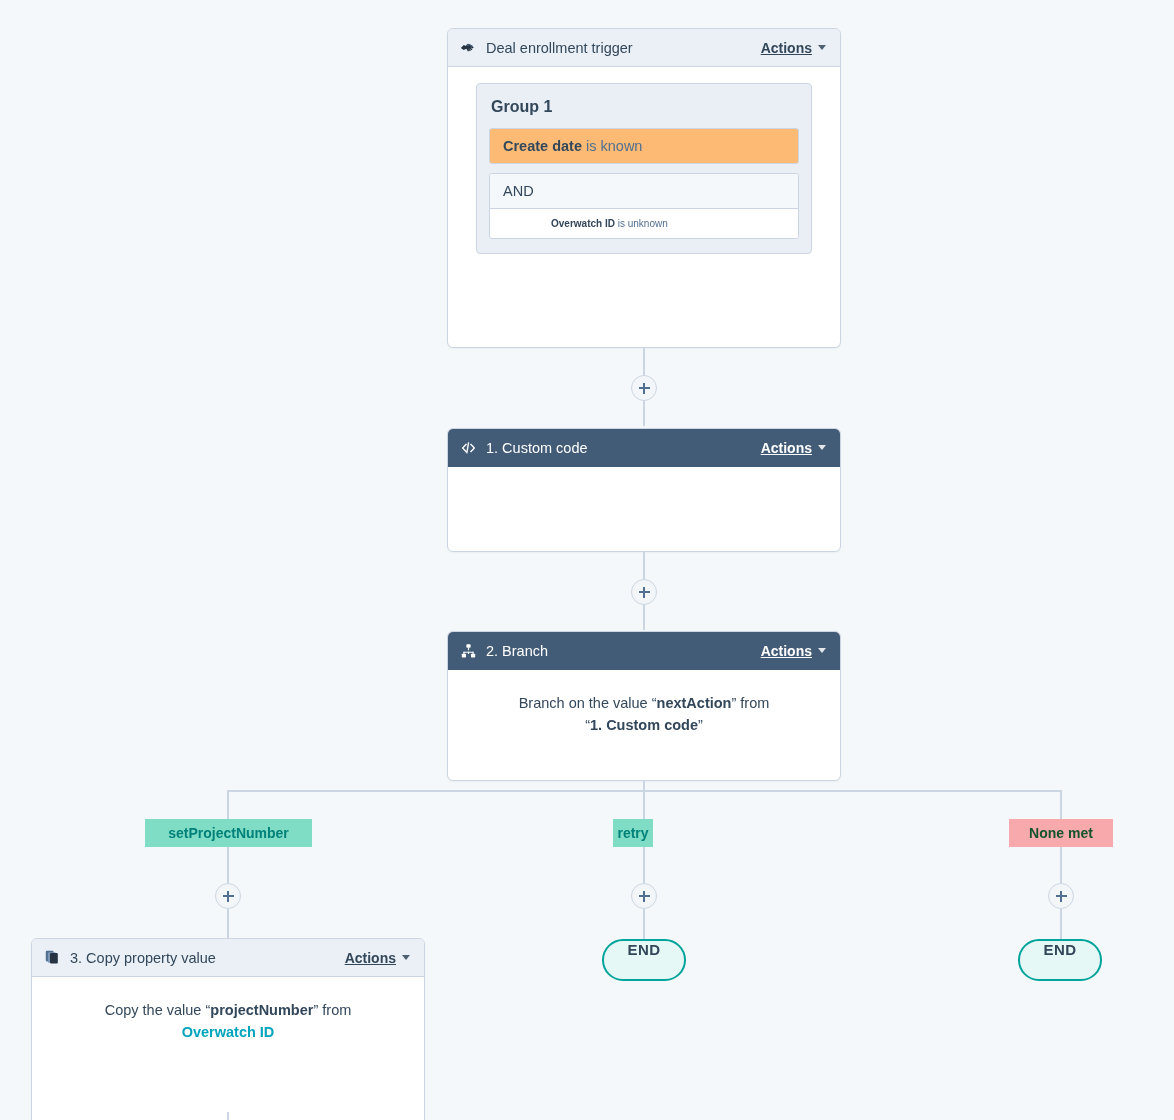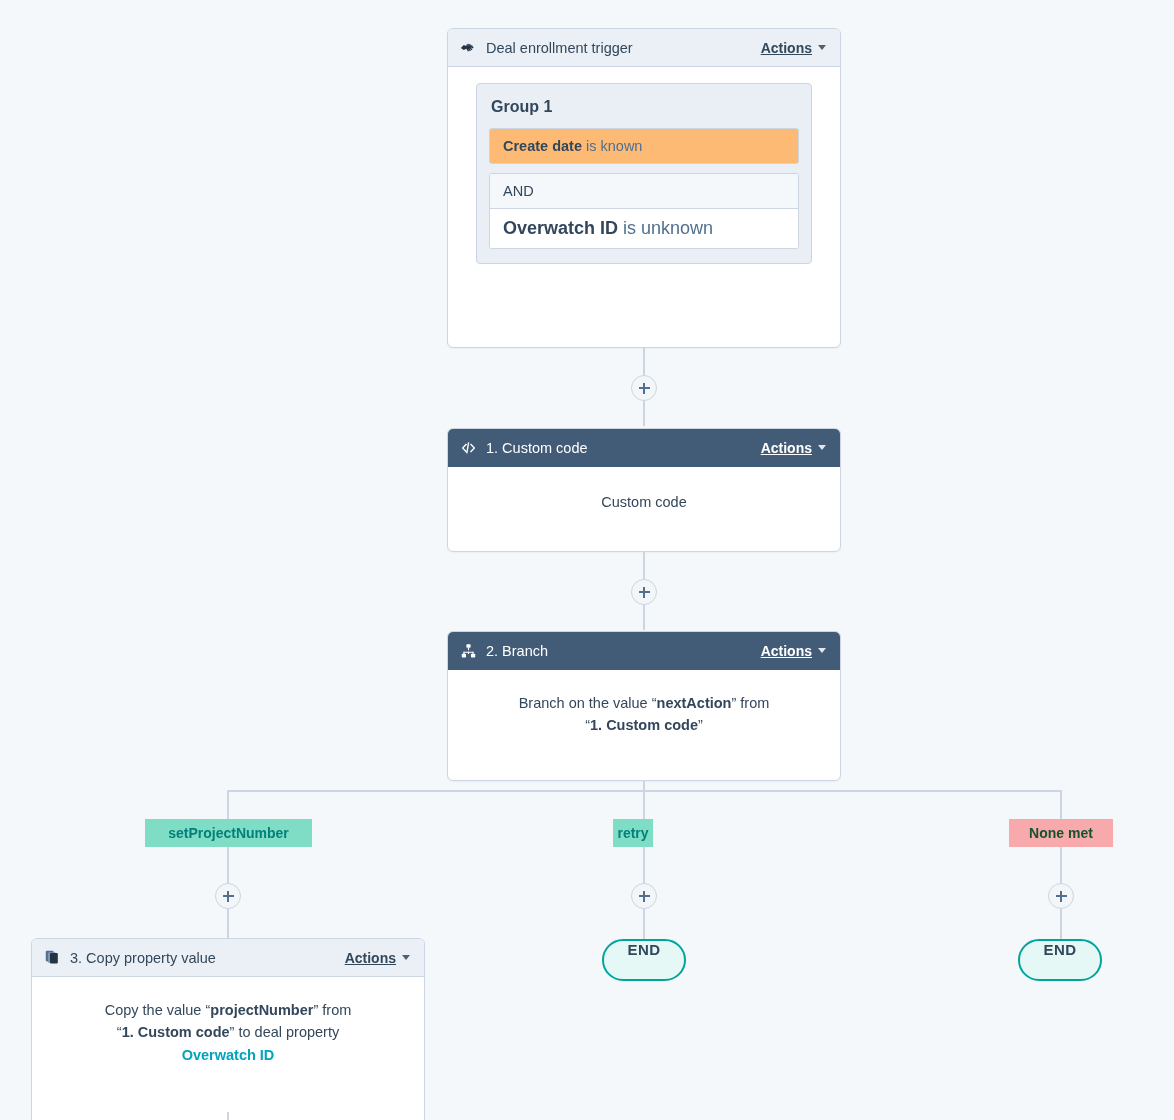--- a/index.html
+++ b/index.html
@@ -169,22 +169,23 @@
   .and-row {
     background: #f5f8fa;
     border-bottom: 1px solid #cbd6e2;
     padding: 9px 13px;
     font-size: 14.5px;
     color: #33475b;
   }
   .cond-row {
     background: #ffffff;
     padding: 9px 13px;
-    font-size: 18px;
+    font-size: 10px;
     color: #516f90;
+    margin-left: 48px;
   }
   .cond-row b { color: #33475b; font-weight: bold; }
 
   
   .branch-label {
     position: absolute;
     height: 28px;
     display: flex;
     align-items: center;
     justify-content: center;
@@ -266,23 +267,20 @@
             <path fill="#ffffff" d="M15.6 5.6l5.6 6a.6.6 0 010 .8l-5.6 6-1.5-1.4 4.9-5-4.9-5z"></path>
             <path fill="#ffffff" d="M13.1 4.2l-2.6 15.6-1.9-.32L11.2 3.9z"></path>
           </svg>
         </span>
         <span>1. Custom code</span>
       </span>
       <span class="actions">
         <span class="lbl">Actions</span>
         <span class="caret"></span>
       </span>
-    </div>
-    <div class="node-body" style="padding-top:24px;">
-      <span>Custom code</span>
     </div>
   </div>
 
   <div class="vline" style="left:643px; top:552px; height:78px;"></div>
   <div class="plus-btn" style="left:631px; top:579px;"></div>
 
   <div class="node" style="left:447px; top:631px; width:394px; height:150px;">
     <div class="node-header dark">
       <span class="title">
         <span class="node-icon">
@@ -354,23 +352,20 @@
       <span class="actions">
         <span class="lbl">Actions</span>
         <span class="caret"></span>
       </span>
     </div>
     <div class="node-body" style="padding-top:22px;">
       <div>
         <span>Copy the value “</span><b>projectNumber</b><span>” from</span>
       </div>
       <div>
-        <span>“</span><b>1. Custom code</b><span>” to deal property</span>
-      </div>
-      <div>
         <span class="teal-link">Overwatch ID</span>
       </div>
     </div>
   </div>
 
   <div class="vline" style="left:227px; top:1112px; height:8px;"></div>
 
   <div class="end-node" style="left:602px; top:939px; width:84px;">
     <span>END</span>
   </div>

